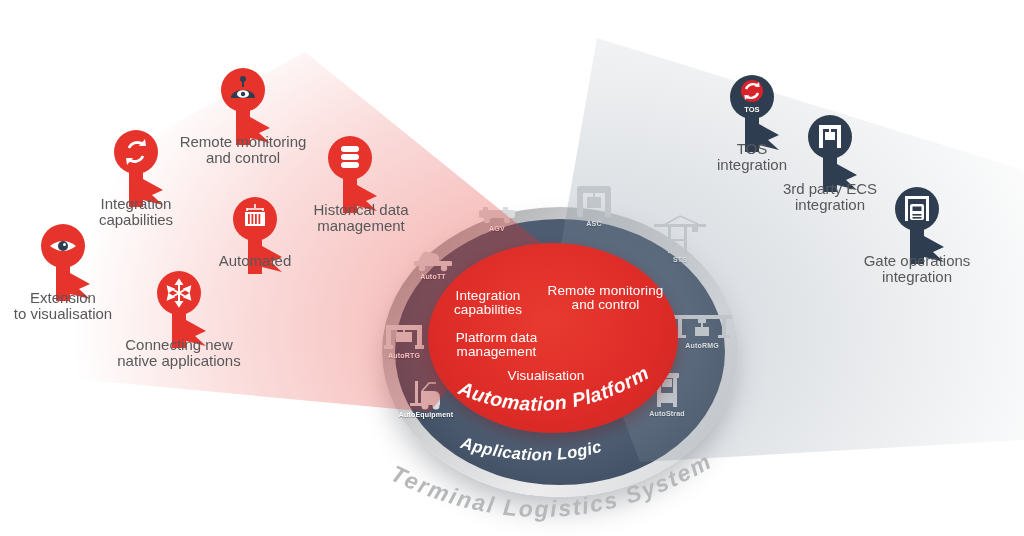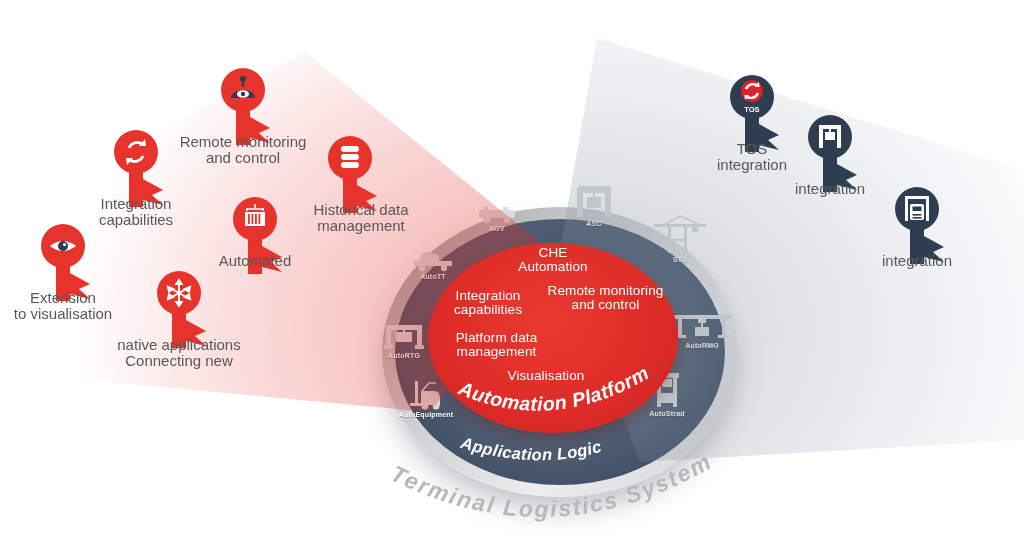--- a/index.html
+++ b/index.html
@@ -150,24 +150,20 @@
       </svg>
       <div class="equip-label">AutoTT</div>
     </div>
   </div>
 
   <div class="beam beam-left"></div>
   <div class="beam beam-right"></div>
 
   <div class="red-circle"></div>
 
-  <div class="inner" style="left:478px;top:246px;width:150px">
-    <div>CHE</div>
-    <div>Automation</div>
-  </div>
   <div class="inner" style="left:428px;top:289px;width:120px">
     <div>Integration</div>
     <div>capabilities</div>
   </div>
   <div class="inner" style="left:528px;top:284px;width:155px">
     <div>Remote monitoring</div>
     <div>and control</div>
   </div>
   <div class="inner" style="left:434px;top:331px;width:125px">
     <div>Platform data</div>
@@ -288,22 +284,22 @@
         <path d="M24 9 l-2.6 4 h5.2 Z"></path>
           <path d="M24 35 l-2.6 -4 h5.2 Z"></path>
         <path d="M13 16 l1 4.6 4 -2.6 Z"></path>
           <path d="M35 28 l-1 -4.6 -4 2.6 Z"></path>
         <path d="M35 16 l-1 4.6 -4 -2.6 Z"></path>
           <path d="M13 28 l1 -4.6 4 2.6 Z"></path>
       </g>
     </svg>
   </div>
   <div class="key-label" style="left:94px;top:337px">
+    <div>Connecting new</div>
     <div>native applications</div>
-    <div>Connecting new</div>
   </div>
 
   <div class="key" style="left:728px;top:75px">
     <svg width="60" height="78" viewBox="0 0 60 78">
       <path class="knavy" d="M17 40 H31 V49 L51 60 L40 65 L51 75 L31 70 V77 H17 Z"></path>
       <circle class="knavy" cx="24" cy="22" r="22"></circle>
       <g>
         <circle cx="24" cy="16" r="11" fill="#d8232a"></circle>
         <path d="M18 14 a7.5 7.5 0 0 1 12 -3" stroke="#fff" stroke-width="2.4" fill="none"></path>
         <path d="M30 18 a7.5 7.5 0 0 1 -12 3" stroke="#fff" stroke-width="2.4" fill="none"></path>
@@ -323,33 +319,35 @@
       <path class="knavy" d="M17 40 H31 V49 L51 60 L40 65 L51 75 L31 70 V77 H17 Z"></path>
       <circle class="knavy" cx="24" cy="22" r="22"></circle>
       <g fill="#fff">
         <path d="M13 33 V10 h22 V33 h-4 V14 H17 V33 Z"></path>
         <rect x="23" y="13" width="2" height="4"></rect>
         <rect x="19" y="17" width="10" height="8"></rect>
       </g>
     </svg>
   </div>
   <div class="key-label" style="left:745px;top:181px">
+    <div>3rd party ECS</div>
     <div>integration</div>
   </div>
 
   <div class="key" style="left:893px;top:187px">
     <svg width="60" height="78" viewBox="0 0 60 78">
       <path class="knavy" d="M17 40 H31 V49 L51 60 L40 65 L51 75 L31 70 V77 H17 Z"></path>
       <circle class="knavy" cx="24" cy="22" r="22"></circle>
       <g>
         <path d="M12 34 V9 h24 V34 h-3 V12 H15 V34 Z" fill="#fff"></path>
         <rect x="17" y="17" width="14" height="16" rx="2" fill="#fff"></rect>
         <rect x="19.5" y="19.5" width="9" height="4.5" fill="#2e3e50"></rect>
         <rect x="19.5" y="27" width="9" height="1.6" fill="#2e3e50"></rect>
         <rect x="19.5" y="30" width="9" height="1.6" fill="#2e3e50"></rect>
       </g>
     </svg>
   </div>
   <div class="key-label" style="left:832px;top:253px">
+    <div>Gate operations</div>
     <div>integration</div>
   </div>
 
 </div>
 
 </body></html>

